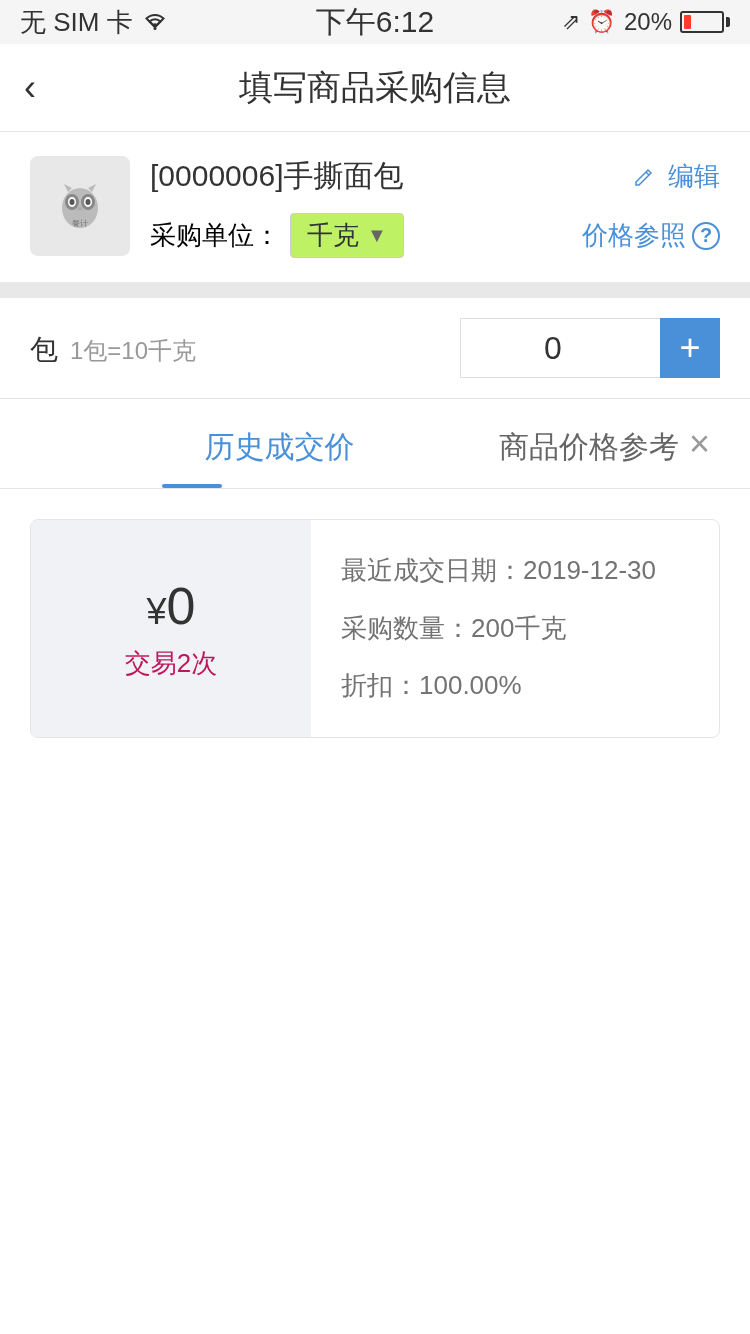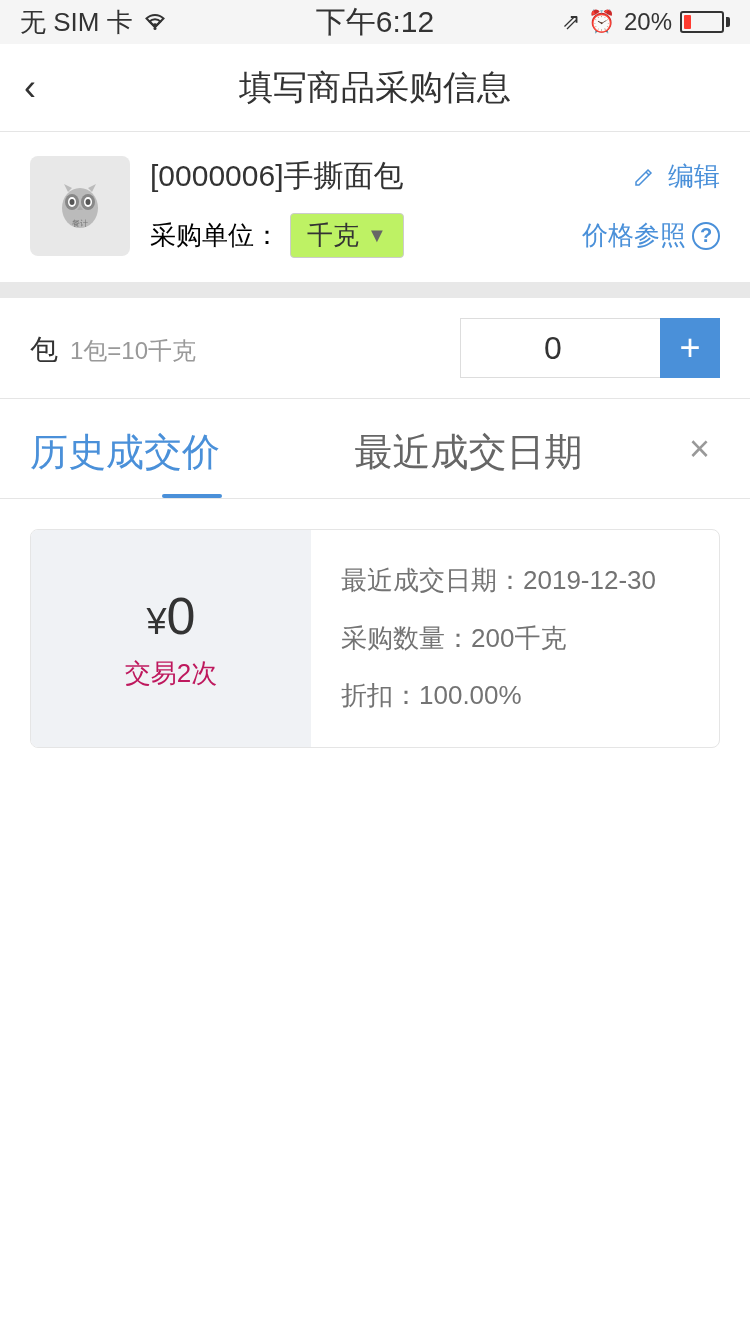--- a/index.html
+++ b/index.html
@@ -261,22 +261,22 @@
     }
     .tabs-header {
       display: flex;
       align-items: center;
       border-bottom: 1px solid #e5e5e5;
       padding: 0 30px;
     }
     .tab-item {
       flex: 1;
       padding: 28px 0 20px;
-      text-align: left;
-      font-size: 38px;
+      text-align: right;
+      font-size: 30px;
       color: #666;
       cursor: pointer;
       position: relative;
     }
     .tab-item.active {
       color: #4a90d9;
       font-weight: 500;
     }
     .tab-item.active::after {
       content: '';
@@ -451,21 +451,21 @@
 </div>
 
 <div style="height:1px; background:#e5e5e5;"></div>
 
 <div class="tabs-container">
   <div class="tabs-header">
     <div class="tab-item active">
       <span>历史成交价</span>
     </div>
     <div class="tab-item">
-      <span>最近成交日期</span>
+      <span>商品价格参考</span>
     </div>
     <div class="tab-close">
       <span>×</span>
     </div>
   </div>
 
   <div class="price-card">
     <div class="price-card-left">
       <div class="price-amount">
         <span class="price-currency">¥</span><span>0</span>

